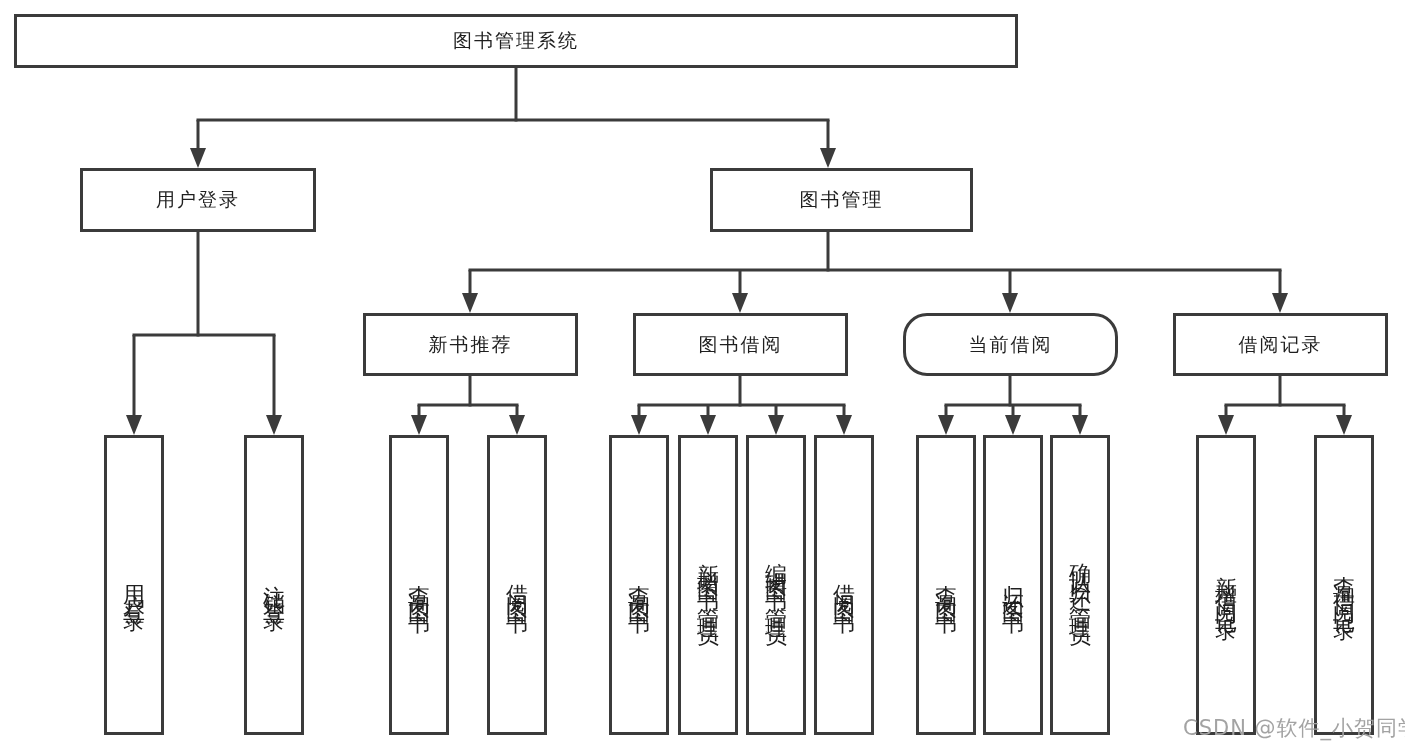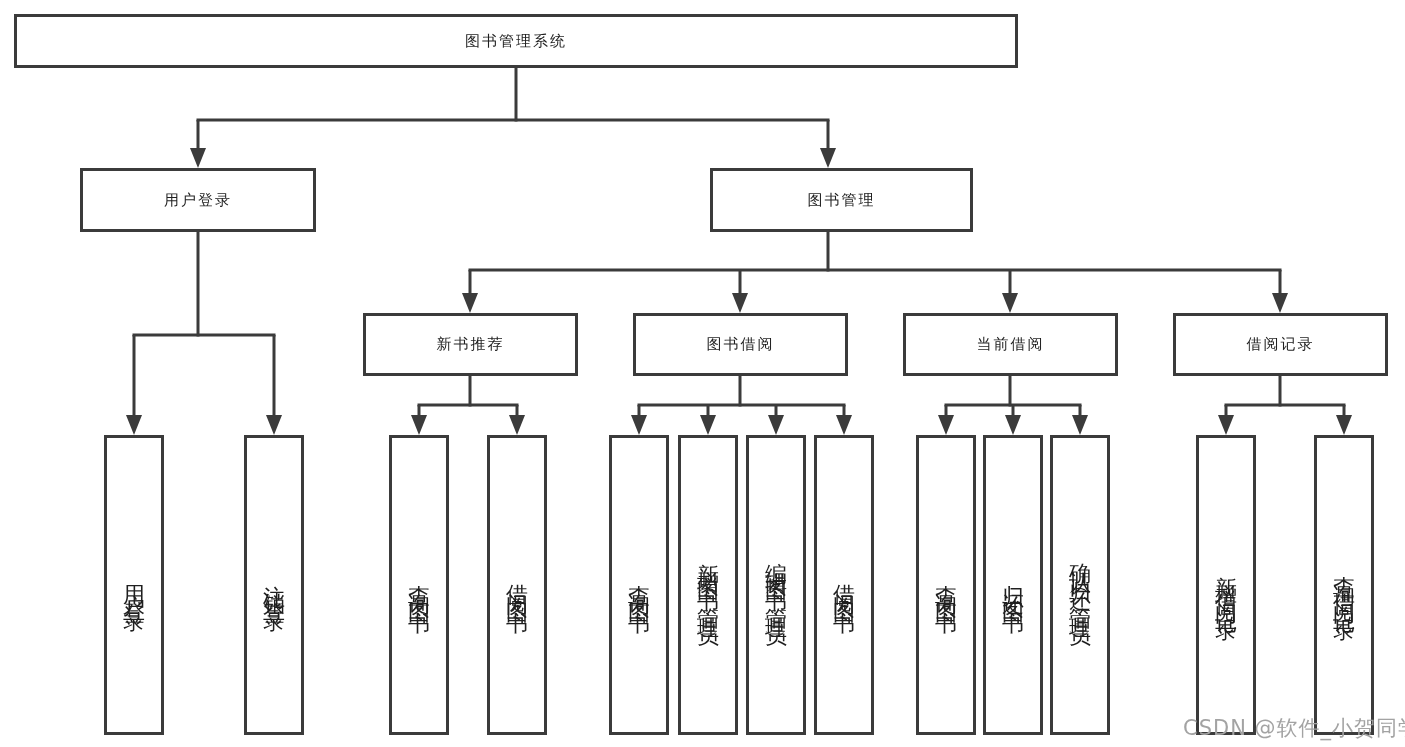--- a/index.html
+++ b/index.html
@@ -23,26 +23,26 @@
   .connectors line{stroke:var(--line);stroke-width:3;}
   .connectors polygon{fill:var(--line);}
   .box{
     position:absolute;
     box-sizing:border-box;
     border:3px solid var(--line);
     background:var(--bg);
     display:flex;align-items:center;justify-content:center;
     text-align:center;
   }
-  .h-box{font-size:15px;letter-spacing:2px;}
+  .h-box{font-size:19px;letter-spacing:2px;}
   .root-box{left:14px;top:14px;width:1004px;height:54px;}
   .l2-user-login{left:80px;top:168px;width:236px;height:64px;}
   .l2-book-mgmt{left:710px;top:168px;width:263px;height:64px;}
   .l3{top:313px;width:215px;height:63px;}
-  .l3-0{left:363px;} .l3-1{left:633px;} .l3-2{left:903px;} .l3-3{left:1173px;}
+  .l3-0{left:363px;} .l3-1{left:633px;} .l3-2{left:903px;border-radius:24px;} .l3-3{left:1173px;}
   .leaf{top:435px;width:60px;height:300px;}
   .leaf .vtext{
     writing-mode:vertical-rl;
     text-orientation:mixed;
     font-size:22px;
     line-height:1;
     letter-spacing:9px;
     white-space:nowrap;
   }
   .leaf-0{left:104px;}  .leaf-1{left:244px;}

